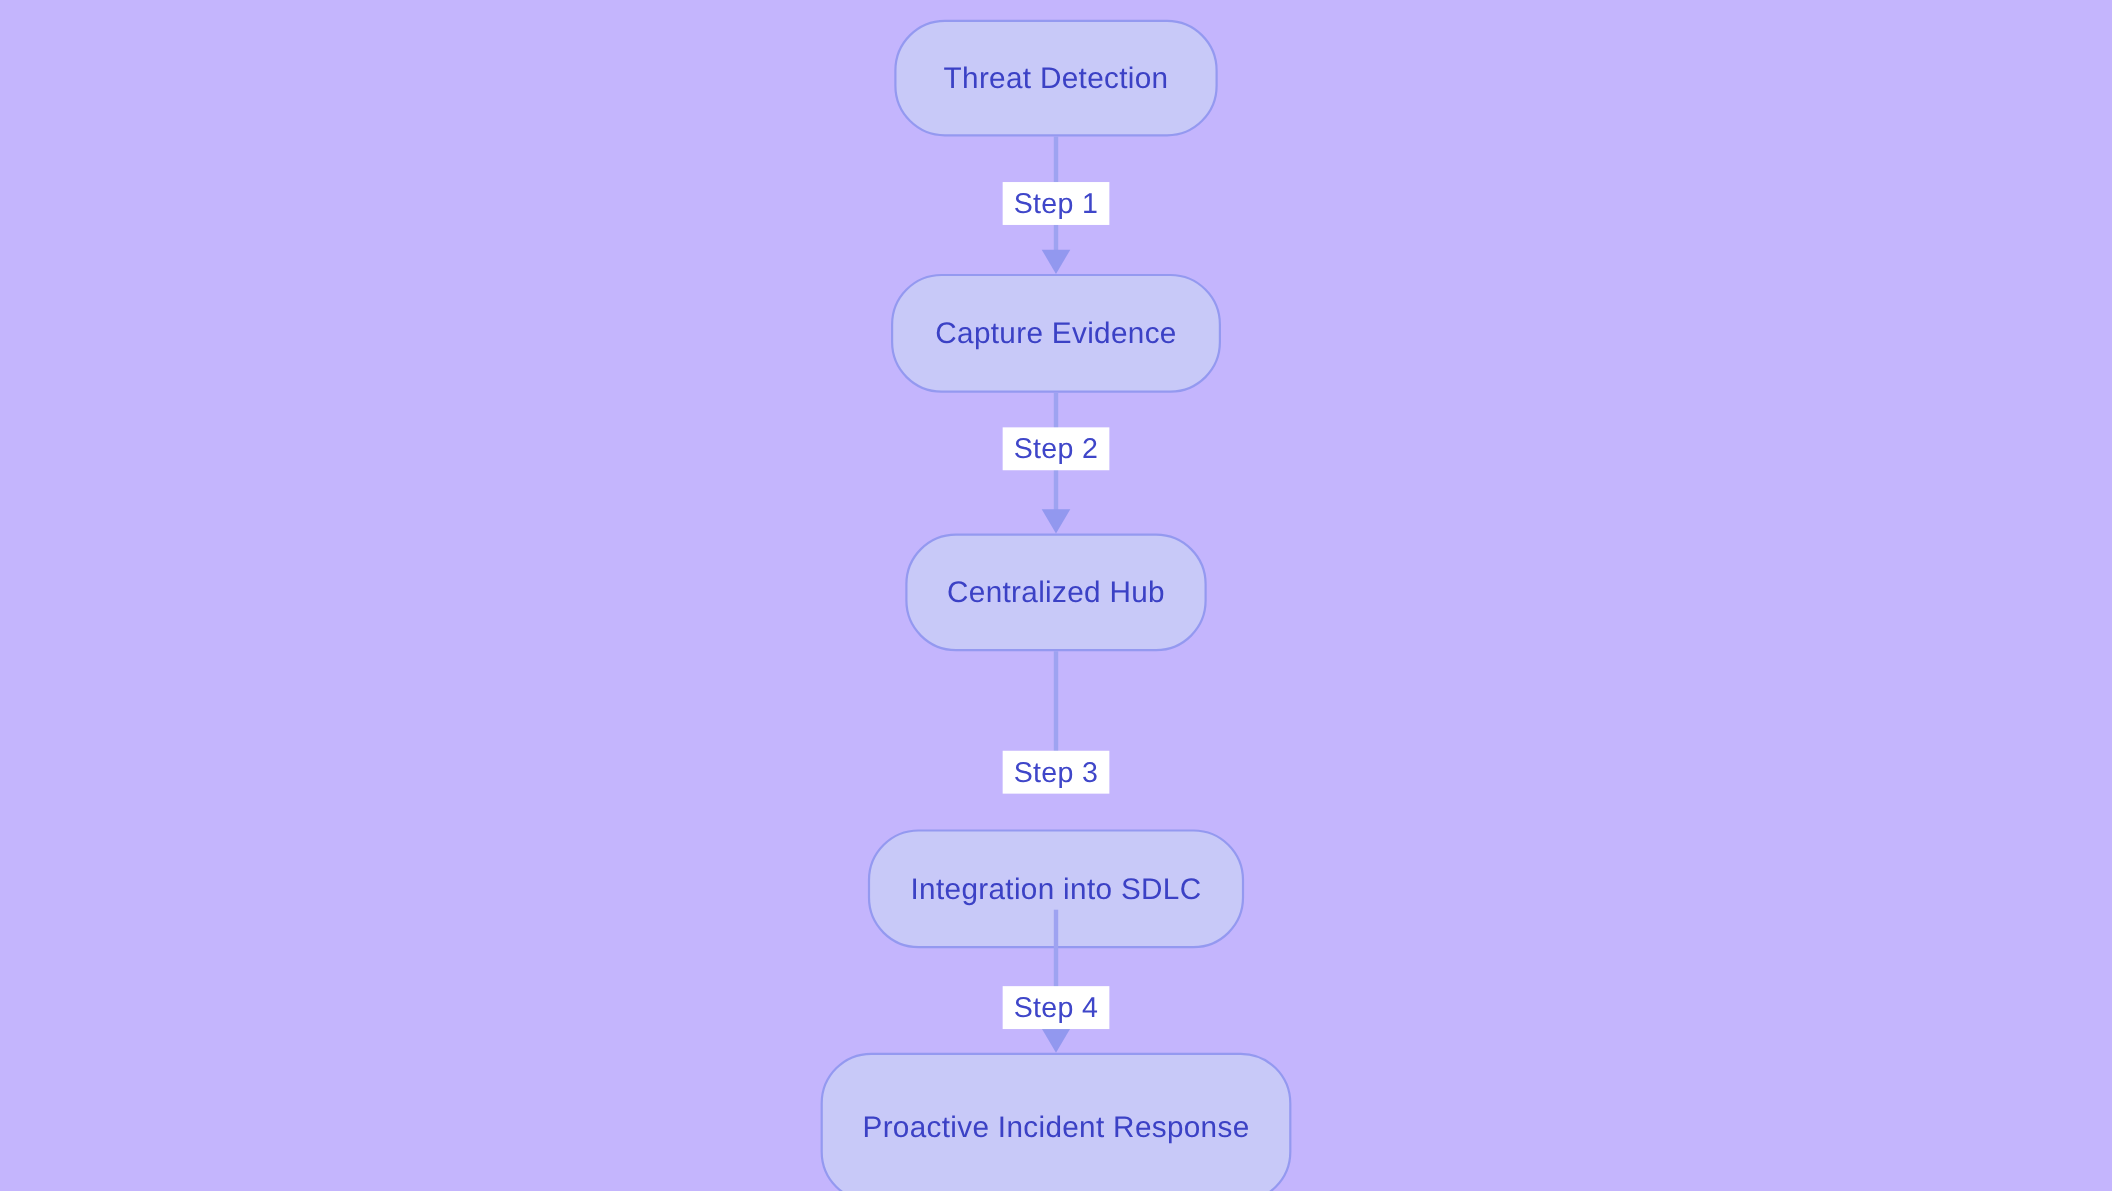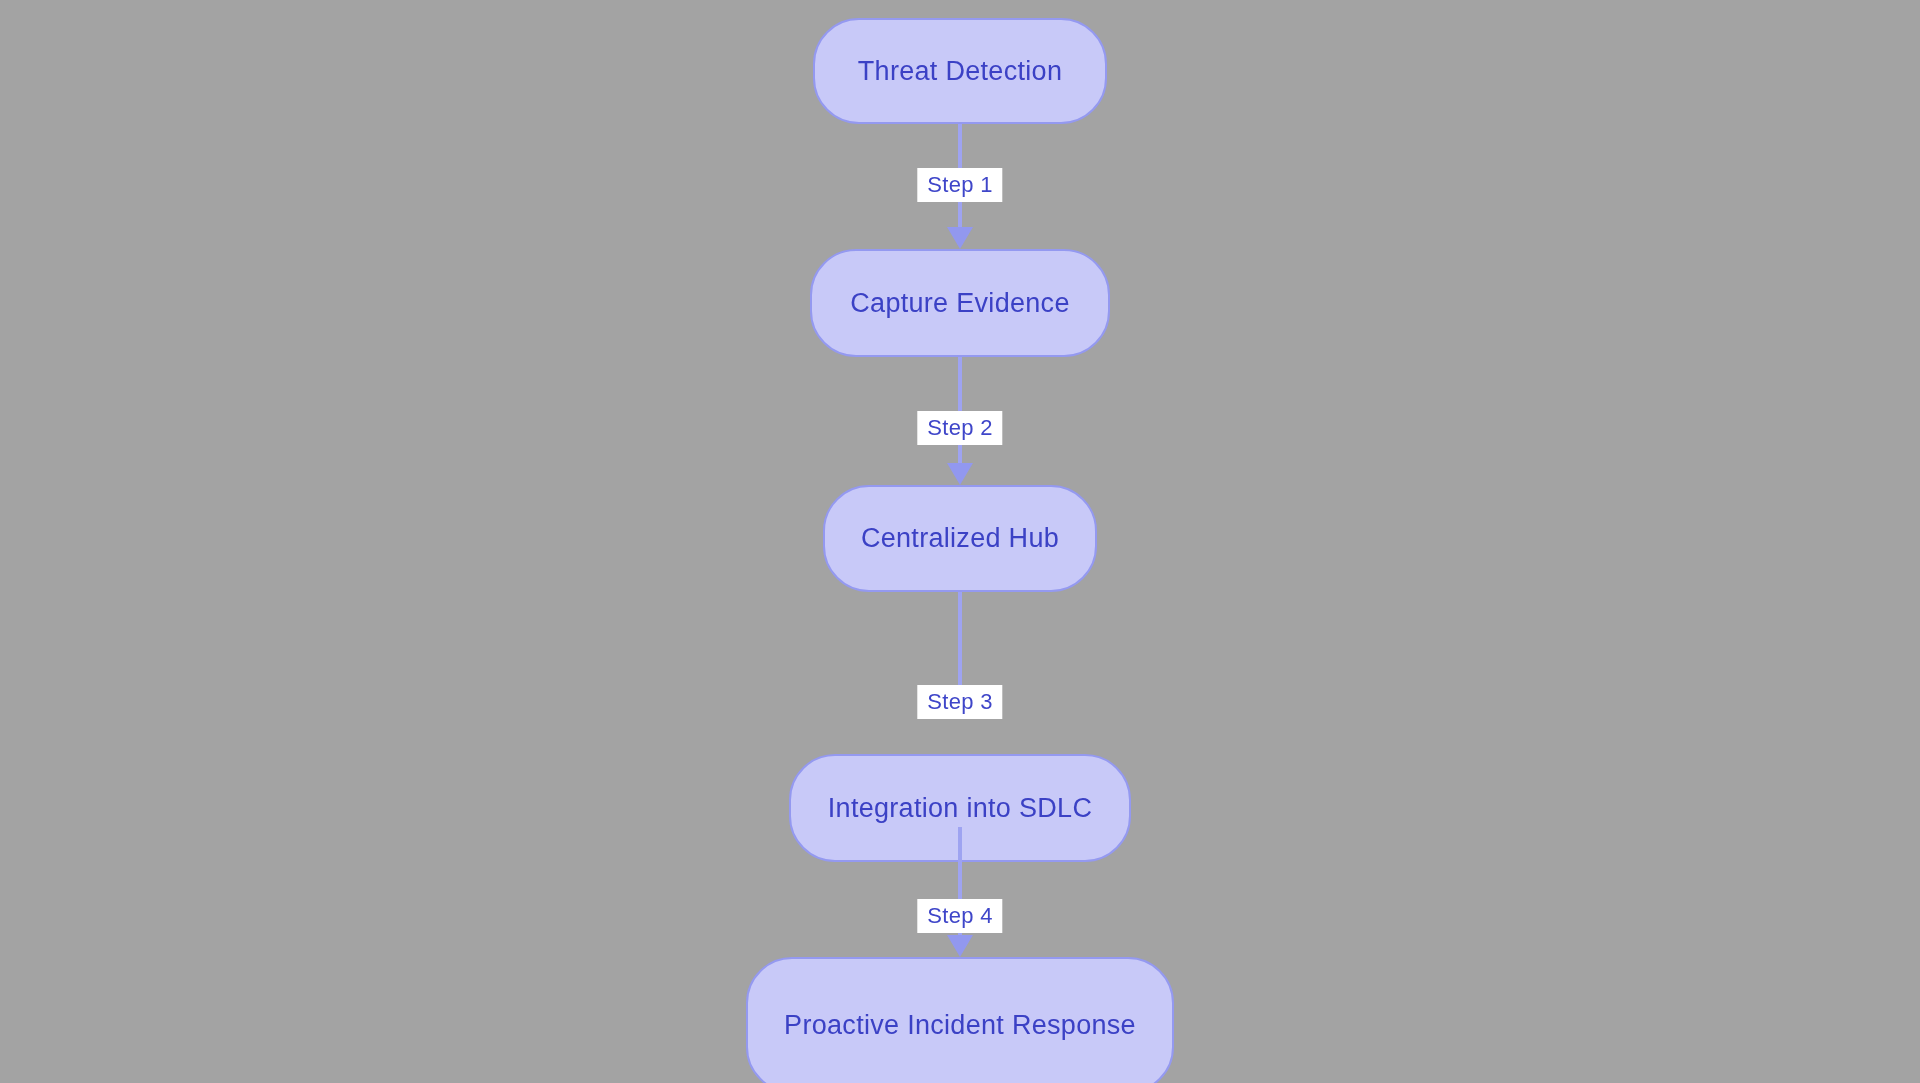--- a/index.html
+++ b/index.html
@@ -8,21 +8,21 @@
     background: #ffffff;
     width: 1920px;
     height: 1083px;
     overflow: hidden;
     font-family: "Liberation Sans", "DejaVu Sans", sans-serif;
   }
   .canvas {
     position: relative;
     width: 1920px;
     height: 1083px;
-    background: #a3a3a3;
+    background: #c4b5fd;
   }
   
   .node {
     position: absolute;
     left: 50%;
     transform: translateX(-50%);
     background: #c8c9f8;
     border: 2px solid #9499f0;
     border-radius: 46px;
     box-sizing: border-box;
@@ -70,28 +70,28 @@
   .h3 { top: 697px; }
   .h4 { top: 935px; }
 
   
   .edge-label {
     position: absolute;
     left: 50%;
     transform: translate(-50%, -50%);
     background: #ffffff;
     color: #3f46c9;
-    font-size: 22px;
+    font-size: 26px;
     font-weight: 500;
     letter-spacing: 0.3px;
     padding: 4px 10px;
     white-space: nowrap;
   }
   .t1 { top: 185px; }
-  .t2 { top: 428px; }
+  .t2 { top: 408px; }
   .t3 { top: 659px; margin-top: 43px; }
   .t4 { top: 916px; }
 </style>
 </head>
 <body>
 
 <div class="canvas">
 
   <div class="node n1">
     <span>Threat Detection</span>

